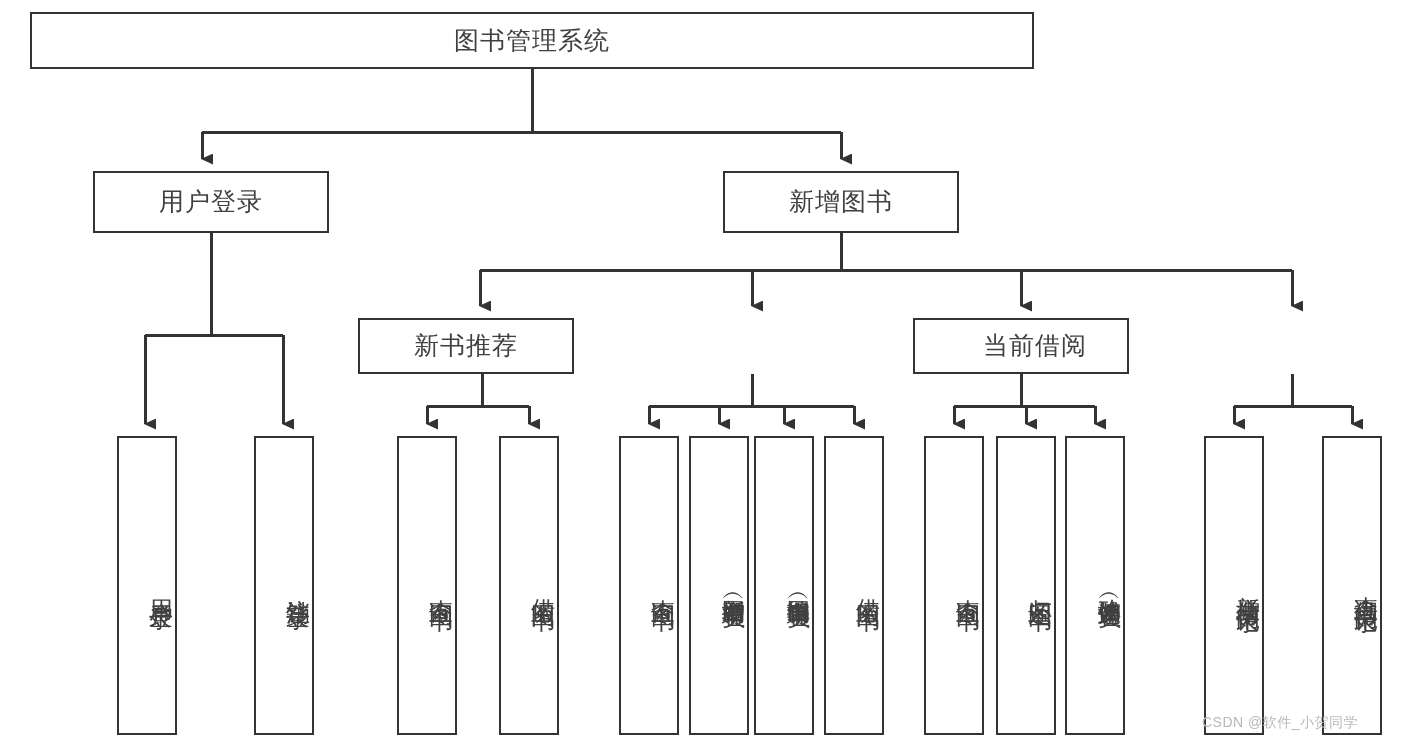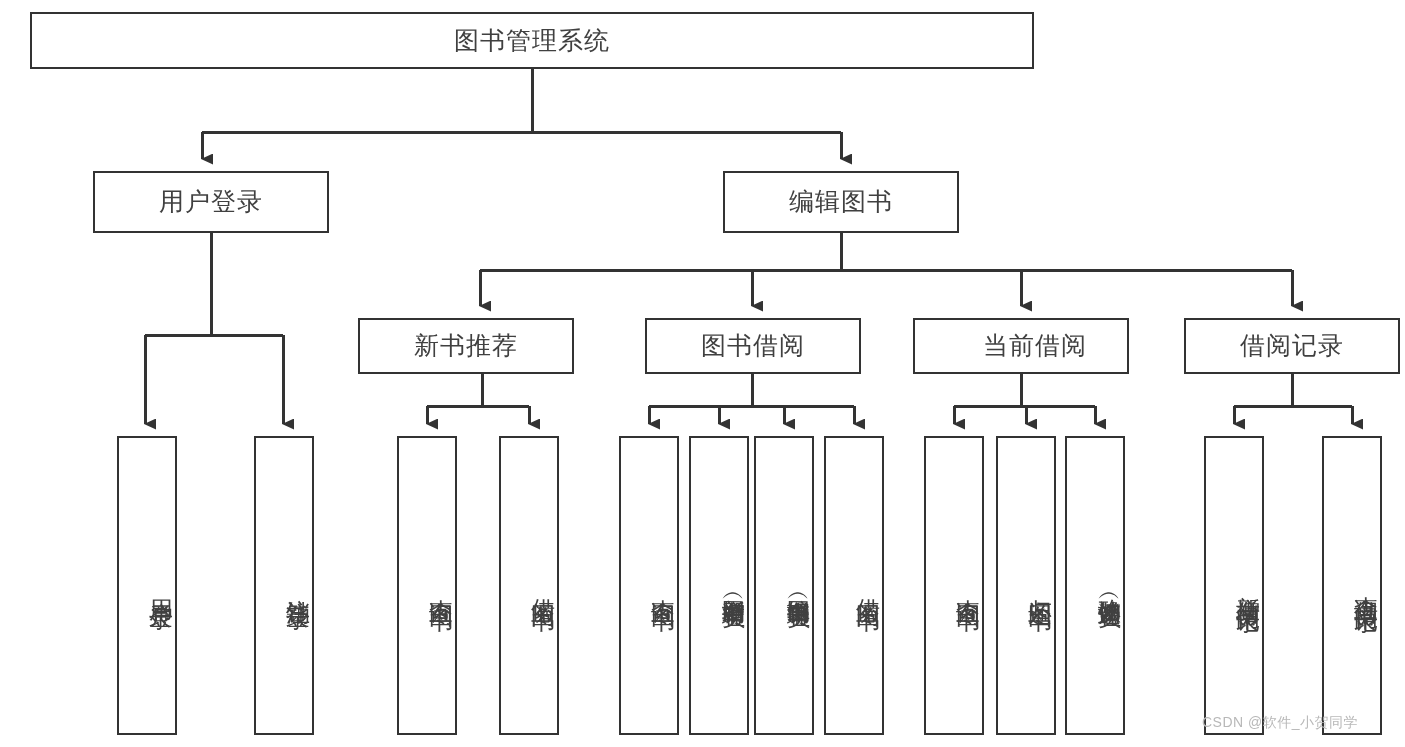--- a/index.html
+++ b/index.html
@@ -123,29 +123,27 @@
       <line x1="1222" y1="406" x2="1340" y2="406"></line>
       <line x1="1222" y1="406" x2="1222" y2="424" marker-end="url(#arrowhead)"></line>
       <line x1="1340" y1="406" x2="1340" y2="424" marker-end="url(#arrowhead)"></line>
     </g>
   </svg>
 
   <div class="node node-h" style="left:18px;top:12px;width:1004px;height:57px;">图书管理系统</div>
 
   <div class="node node-h" style="left:81px;top:171px;width:236px;height:62px;">用户登录</div>
 
-  <div class="node node-h" style="left:711px;top:171px;width:236px;height:62px;">编辑图书</div>
+  <div class="node node-h" style="left:711px;top:171px;width:236px;height:62px;">新增图书</div>
 
   <div class="node node-h" style="left:346px;top:318px;width:216px;height:56px;">新书推荐</div>
 
-  <div class="node node-h" style="left:633px;top:318px;width:216px;height:56px;">图书借阅</div>
 
   <div class="node node-h" style="left:901px;top:318px;width:216px;height:56px;padding-left:28px;">当前借阅</div>
 
-  <div class="node node-h" style="left:1172px;top:318px;width:216px;height:56px;">借阅记录</div>
 
   <div class="node node-v" style="left:105px;top:436px;width:60px;height:299px;">用户登录</div>
 
   <div class="node node-v" style="left:242px;top:436px;width:60px;height:299px;">注销登录</div>
 
   <div class="node node-v" style="left:385px;top:436px;width:60px;height:299px;">查询图书</div>
 
   <div class="node node-v" style="left:487px;top:436px;width:60px;height:299px;">借阅图书</div>
 
   <div class="node node-v" style="left:607px;top:436px;width:60px;height:299px;">查询图书</div>

